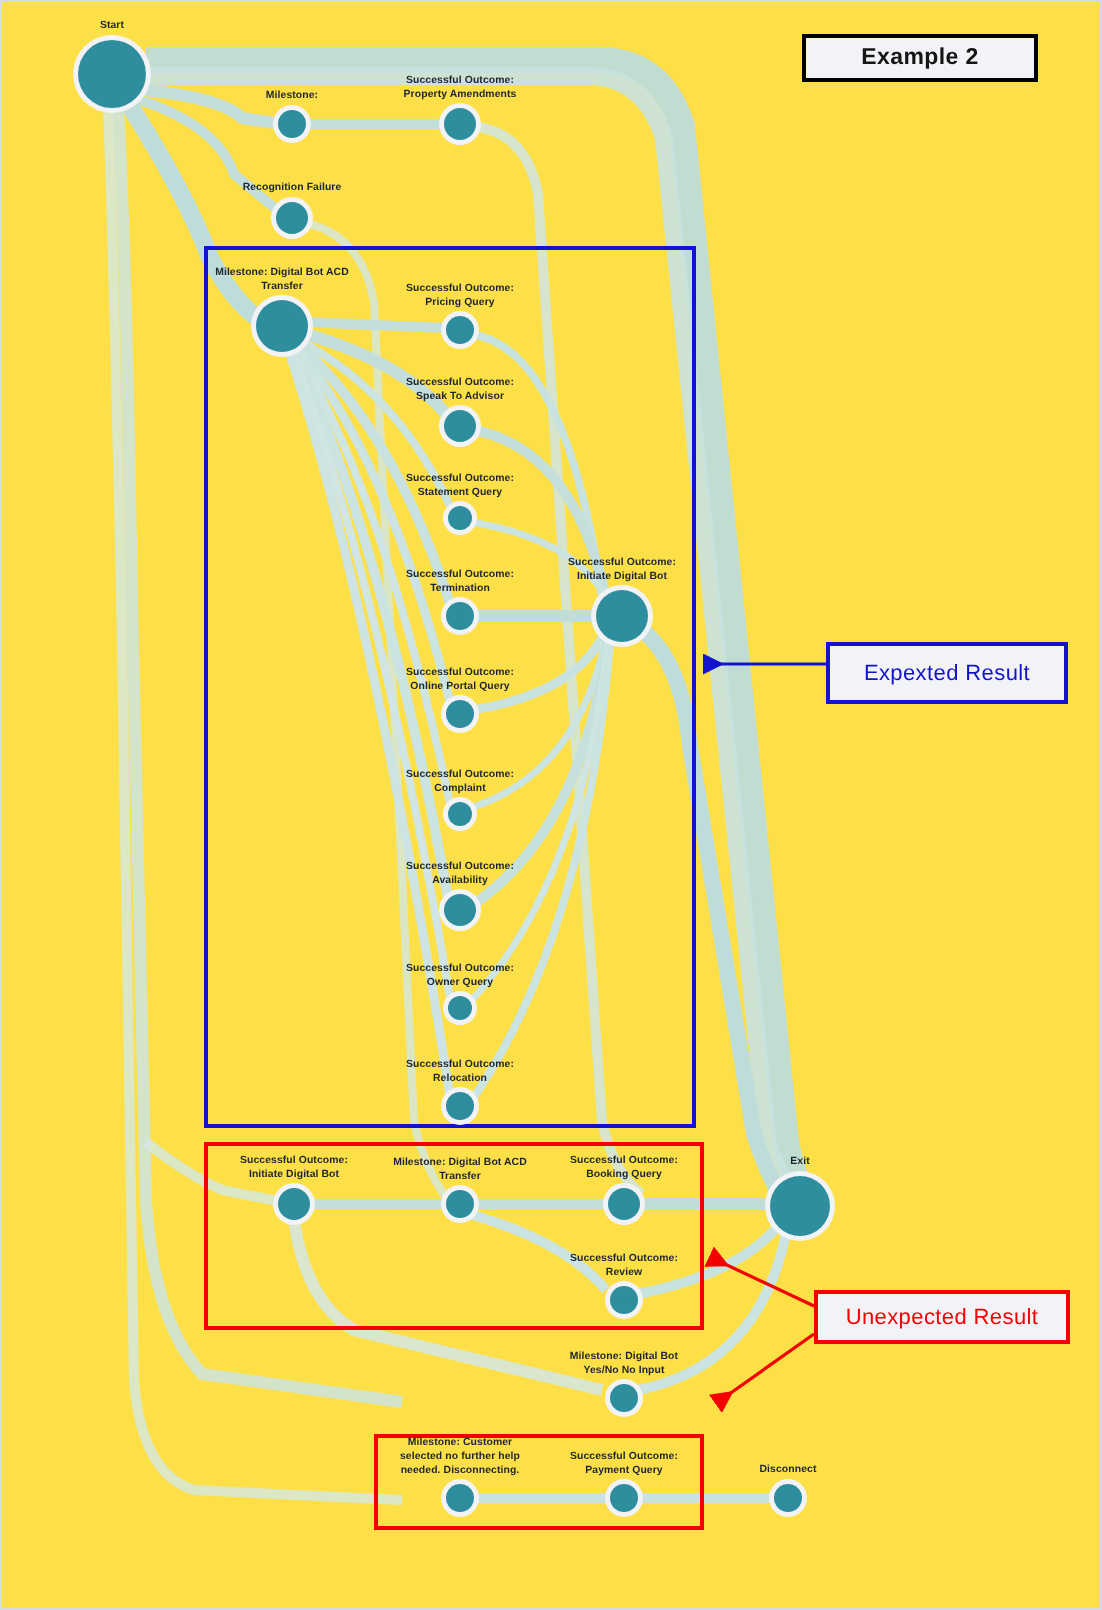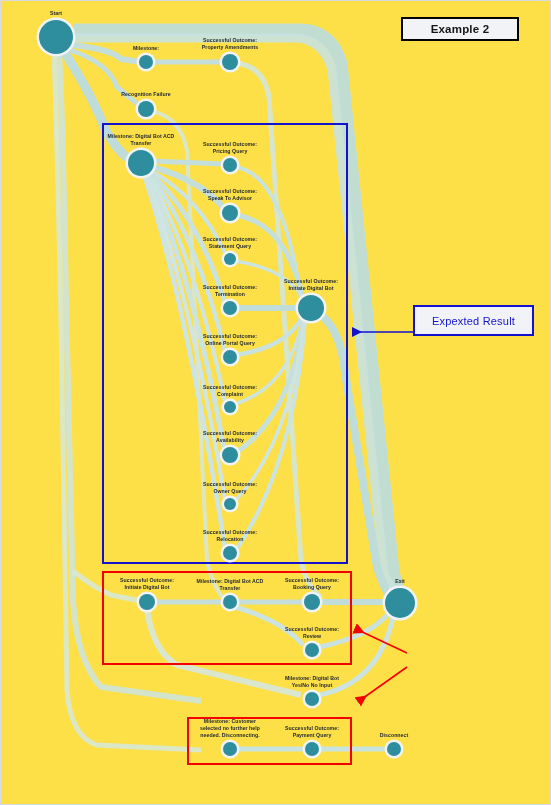--- a/index.html
+++ b/index.html
@@ -170,22 +170,25 @@
   </svg>
 
   <div class="title-box" style="left:400px; top:16px; width:118px; height:24px;">
     <span>Example 2</span>
   </div>
 
   <div class="region-box region-expected" style="left:101px; top:122px; width:246px; height:441px;"></div>
   <div class="region-box region-unexpected" style="left:101px; top:570px; width:250px; height:94px;"></div>
   <div class="region-box region-unexpected" style="left:186px; top:716px; width:165px; height:48px;"></div>
 
-  <div class="callout callout-expected" style="left:412px; top:304px; width:121px; height:31px;">
+  <div class="callout callout-expected" style="left:412px; top:320px; width:121px; height:31px;">
     <span>Expexted Result</span>
+  </div>
+  <div class="callout callout-unexpected" style="left:406px; top:644px; width:128px; height:27px;">
+    <span>Unexpected Result</span>
   </div>
 
   <div id="node-layer">
       <div class="node" style="left: 55px; top: 36px; width: 34px; height: 34px;"></div>
       <div class="node-label" style="left: 55px; top: 16px;">Start</div>
       <div class="node" style="left: 145px; top: 61px; width: 14px; height: 14px;"></div>
       <div class="node-label" style="left: 145px; top: 51px;">Milestone:</div>
       <div class="node" style="left: 229px; top: 61px; width: 16px; height: 16px;"></div>
       <div class="node-label" style="left: 229px; top: 50px;">Successful Outcome:
 Property Amendments</div>

